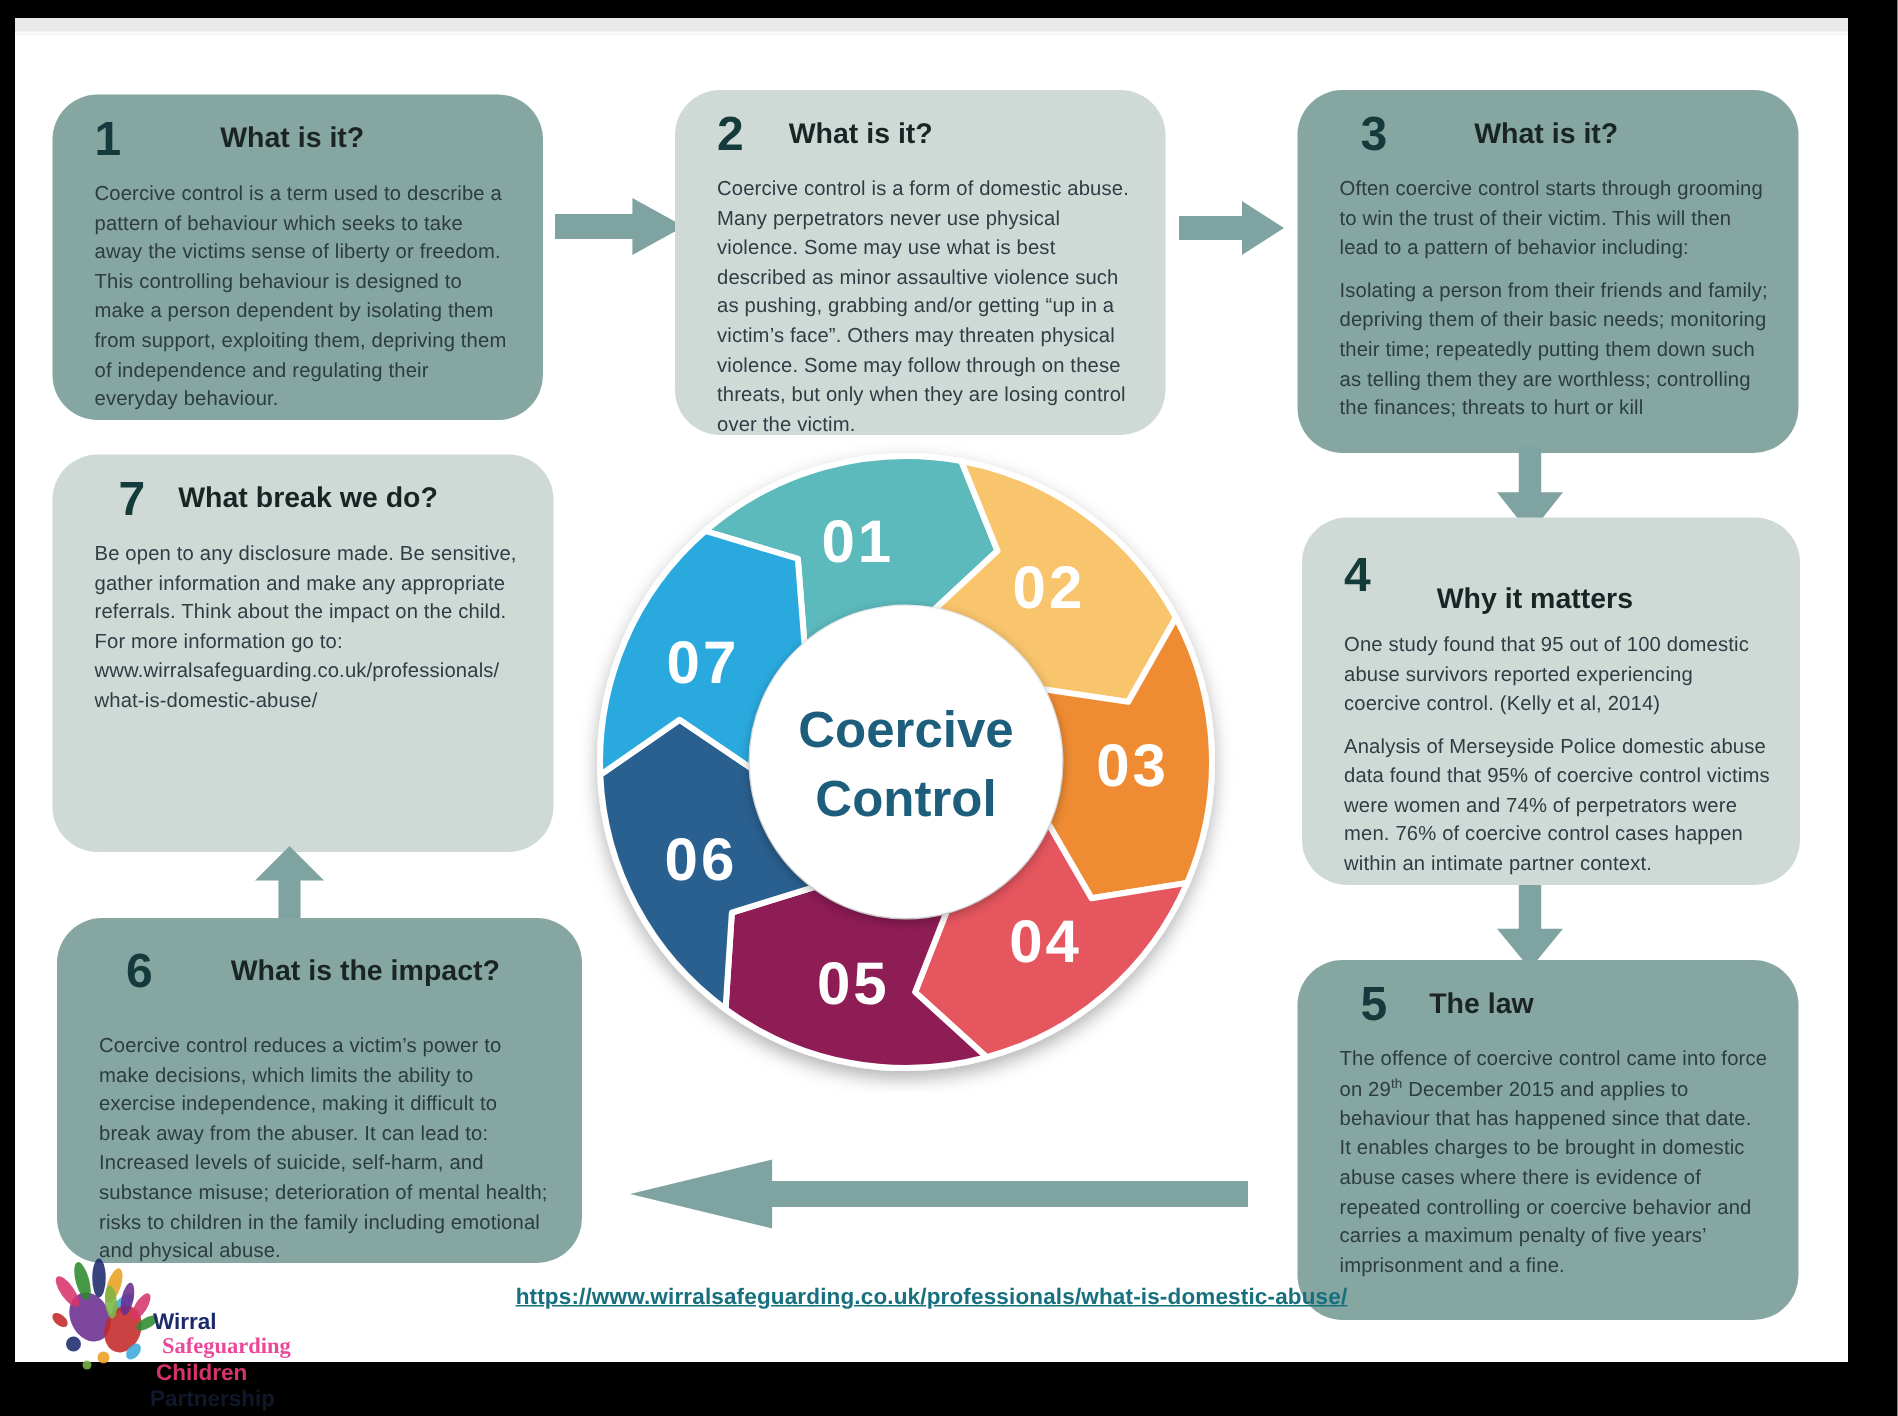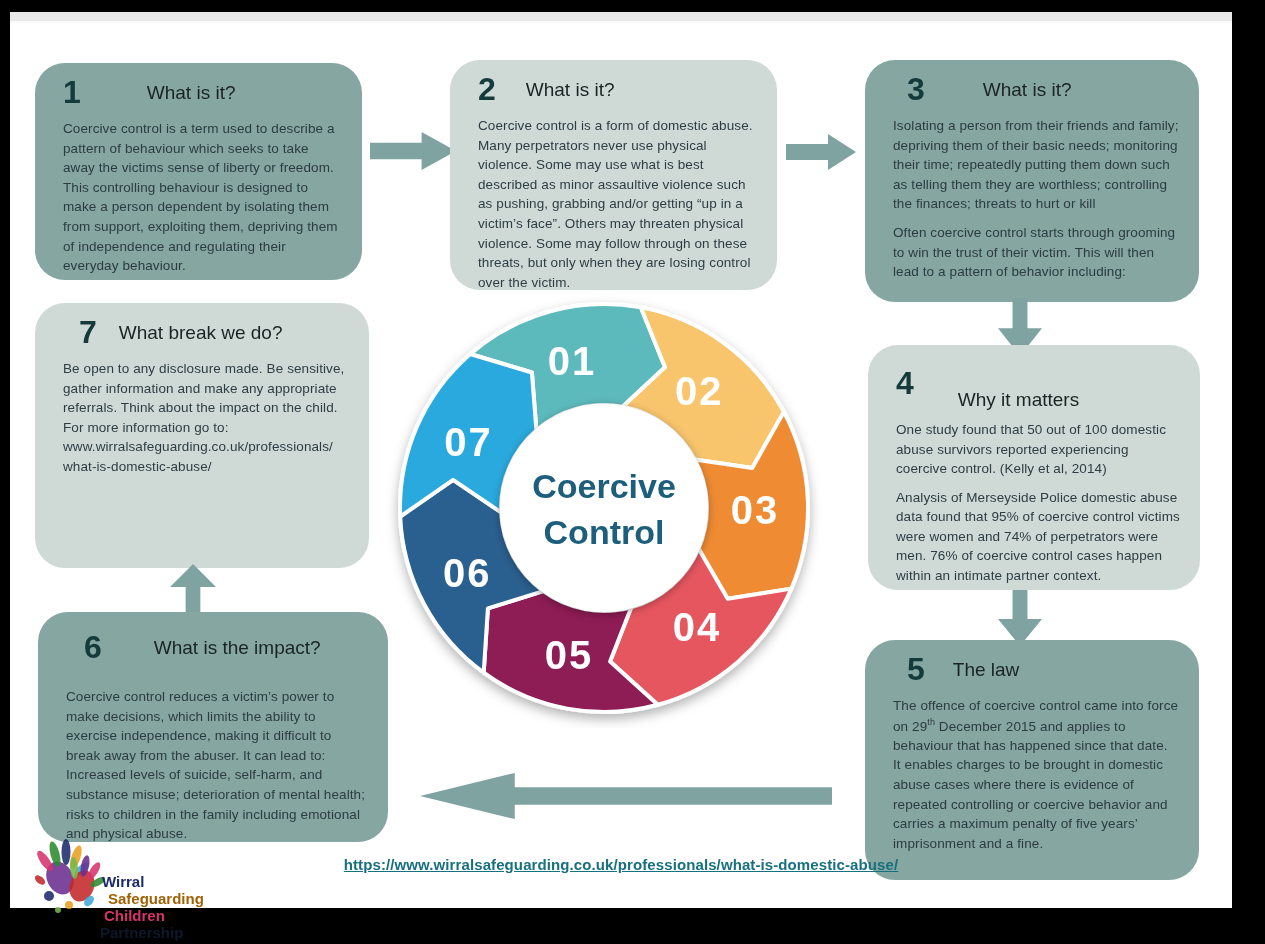--- a/index.html
+++ b/index.html
@@ -19,21 +19,21 @@
     position:absolute;border-radius:30px;box-sizing:border-box;
     padding:12px 20px 12px 28px;
   }
   .box.dark{background:var(--box-dark,#85a6a1);}
   .box.light{background:var(--box-light,#cfdad6);}
   .box-head{display:flex;align-items:center;}
   .num{
     font-size:32px;font-weight:bold;color:#153a3c;line-height:1.1;
     flex:0 0 auto;
   }
-  .title{font-size:19px;font-weight:normal;color:#1a2424;}
+  .title{font-size:19px;font-weight:bold;color:#1a2424;}
   .box p{
     font-size:13.5px;line-height:1.45;color:#2e3d44;margin:9px 0 0;
     font-weight:500;letter-spacing:.1px;
   }
   .box.dark p{color:#2c3c42;}
   .url-wrap{overflow-wrap:break-word;}
   .arrow{position:absolute;background:var(--arrow,#7fa3a1);}
   .arrow.right{clip-path:polygon(0% 28%, 60% 28%, 60% 0%, 100% 50%, 60% 100%, 60% 72%, 0% 72%);}
   .arrow.down{clip-path:polygon(33% 0%, 67% 0%, 67% 52%, 100% 52%, 50% 100%, 0% 52%, 33% 52%);}
   .arrow.up{clip-path:polygon(50% 0%, 100% 46%, 66% 46%, 66% 100%, 34% 100%, 34% 46%, 0% 46%);}
@@ -50,21 +50,21 @@
   }
   .footer-url{
     position:absolute;left:0;right:0;top:844px;text-align:center;
     font-size:15px;font-weight:bold;color:var(--url,#17707e);
     text-decoration:underline;letter-spacing:.1px;
   }
   .logo{position:absolute;left:18px;top:816px;display:flex;align-items:flex-start;}
   .logo-text{margin-left:-14px;margin-top:8px;}
   .logo-text div{font-size:15px;font-weight:bold;line-height:17px;}
   .logo-line-0{color:#1b2a6b;margin-top:37px;}
-  .logo-line-1{color:#a16207;margin-left:6px;}
+  .logo-line-1{color:#ec4899;margin-left:6px;font-family:Liberation Serif, serif;}
   .logo-line-2{color:#d6346c;margin-left:2px;}
   .logo-line-3{color:#0f172a;margin-left:-2px;}
   sup{font-size:9px;}
 </style>
 </head>
 <body>
 
 <div class="page">
   <div class="top-strip"></div>
 
@@ -86,32 +86,32 @@
     <p>Coercive control is a form of domestic abuse. Many perpetrators never use physical violence. Some may use what is best described as minor assaultive violence such as pushing, grabbing and/or getting “up in a victim’s face”. Others may threaten physical violence. Some may follow through on these threats, but only when they are losing control over the victim.</p>
   </div>
 
   <div class="arrow right" style="left:776px;top:122px;width:70px;height:36px;"></div>
 
   <div class="box dark" style="left:855px;top:48px;width:334px;height:242px;">
     <div class="box-head">
       <span class="num" style="margin-left:14px;">3</span>
       <span class="title" style="margin-left:58px;">What is it?</span>
     </div>
+    <p>Often coercive control starts through grooming to win the trust of their victim. This will then lead to a pattern of behavior including:</p>
     <p>Isolating a person from their friends and family; depriving them of their basic needs; monitoring their time; repeatedly putting them down such as telling them they are worthless; controlling the finances; threats to hurt or kill</p>
-    <p>Often coercive control starts through grooming to win the trust of their victim. This will then lead to a pattern of behavior including:</p>
   </div>
 
   <div class="arrow down" style="left:988px;top:286px;width:44px;height:58px;"></div>
 
   <div class="box light" style="left:858px;top:333px;width:332px;height:245px;">
     <div class="box-head">
       <span class="num">4</span>
       <span class="title" style="margin-left:44px;margin-top:32px;">Why it matters</span>
     </div>
-    <p>One study found that 50 out of 100 domestic abuse survivors reported experiencing coercive control. (Kelly et al, 2014)</p>
+    <p>One study found that 95 out of 100 domestic abuse survivors reported experiencing coercive control. (Kelly et al, 2014)</p>
     <p>Analysis of Merseyside Police domestic abuse data found that 95% of coercive control victims were women and 74% of perpetrators were men. 76% of coercive control cases happen within an intimate partner context.</p>
   </div>
 
   <div class="arrow down" style="left:988px;top:578px;width:44px;height:56px;"></div>
 
   <div class="box dark" style="left:855px;top:628px;width:334px;height:240px;">
     <div class="box-head">
       <span class="num" style="margin-left:14px;">5</span>
       <span class="title" style="margin-left:28px;">The law</span>
     </div>

